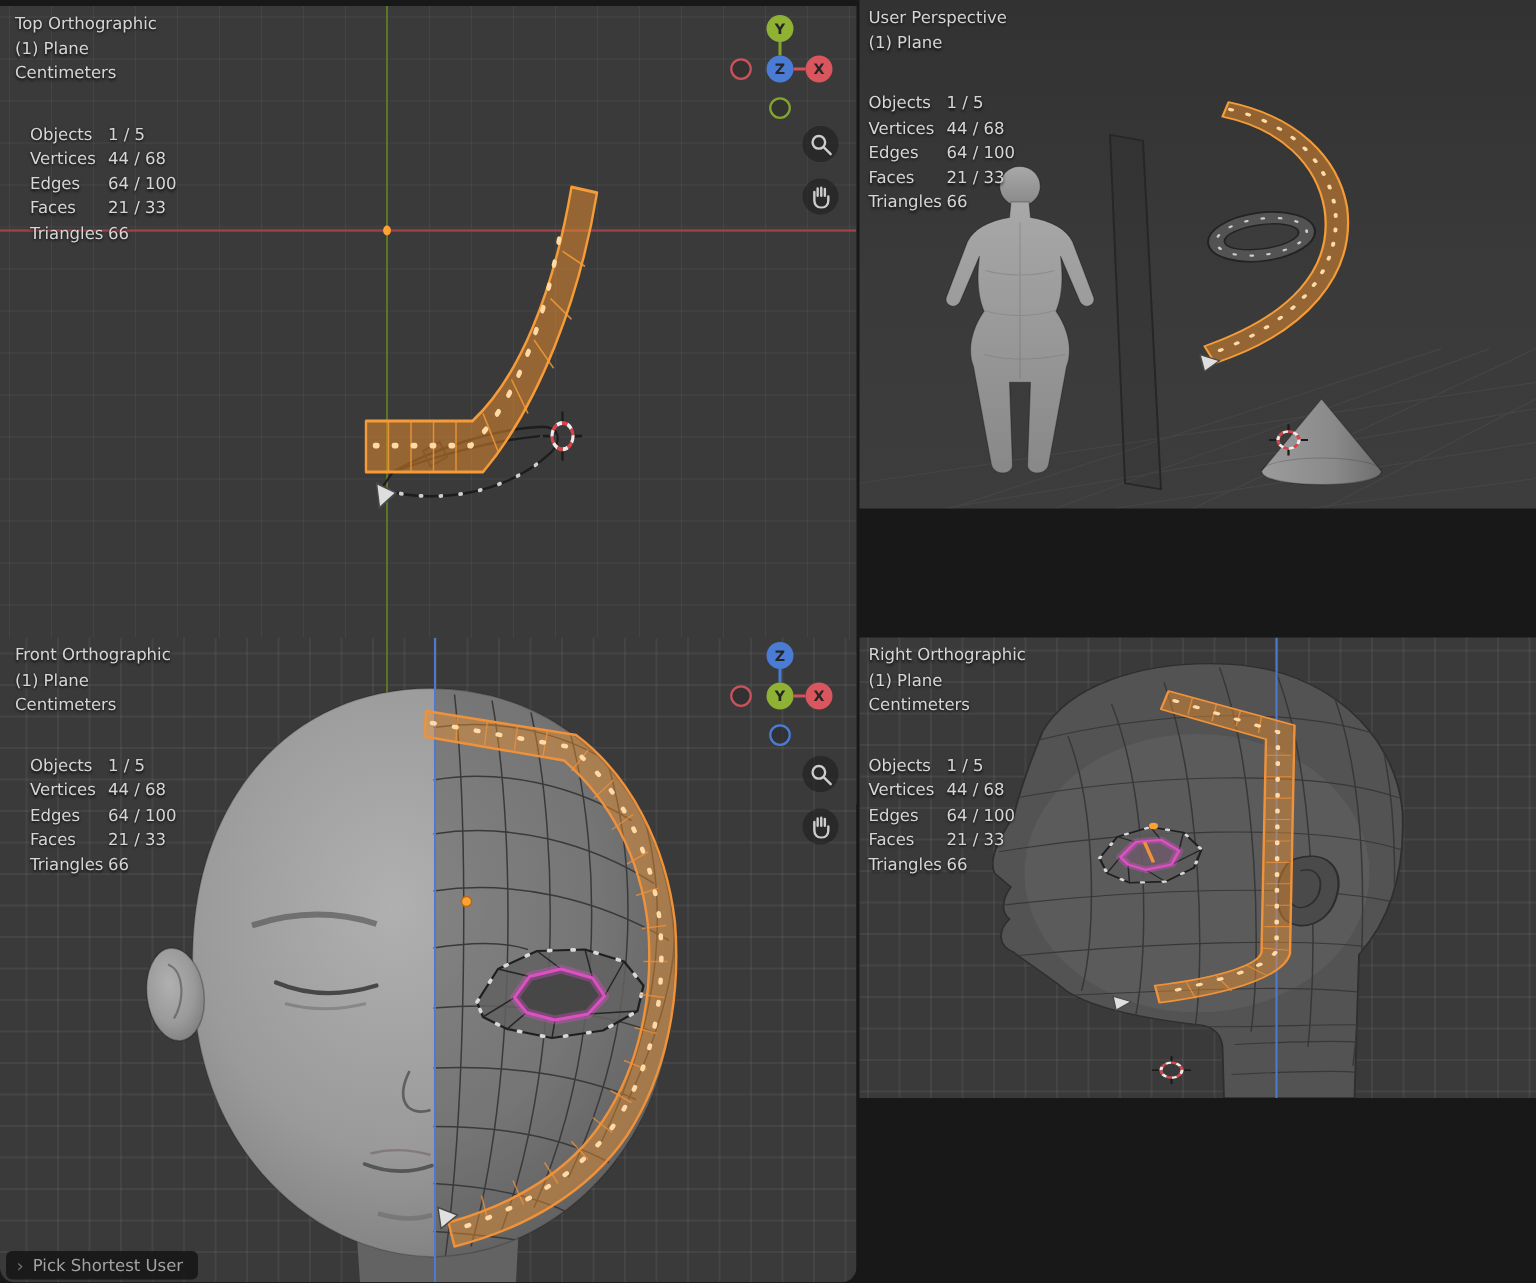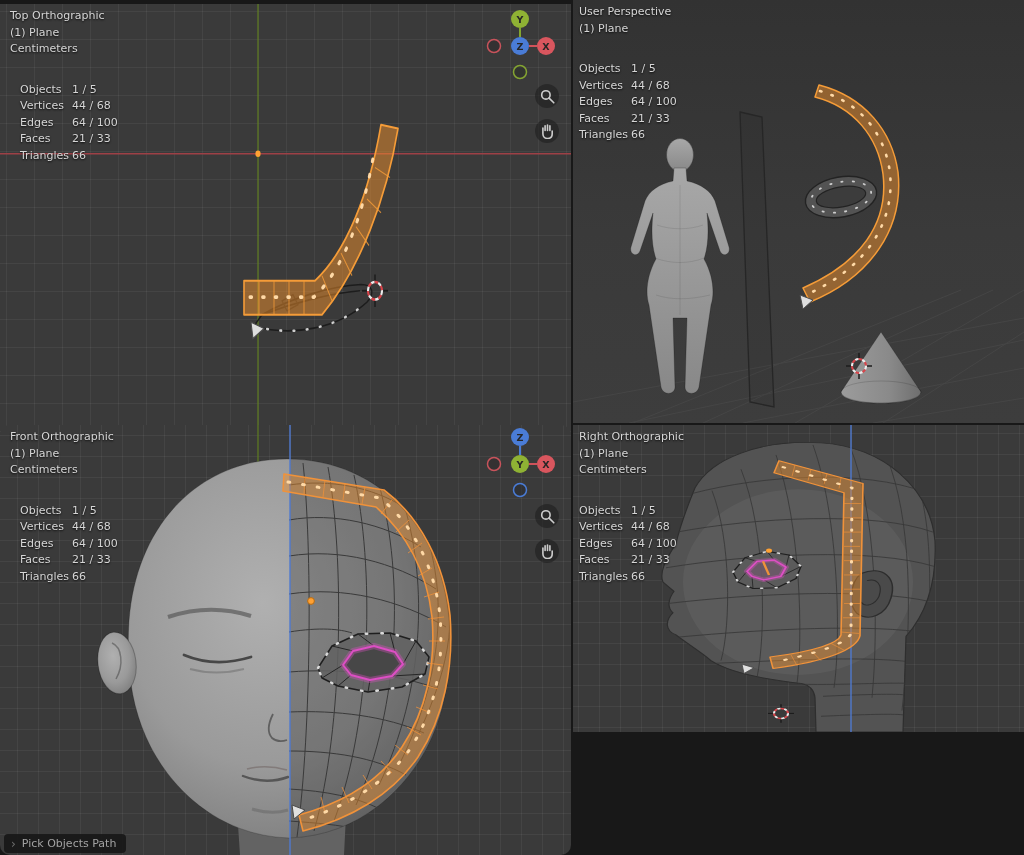--- a/index.html
+++ b/index.html
@@ -1,21 +1,21 @@
 <!DOCTYPE html>
 <html><head>
 <meta charset="utf-8">
 <style>
   * { margin:0; padding:0; box-sizing:border-box; }
   html,body { width:1024px; height:855px; background:#181818; overflow:hidden;
               font-family:"DejaVu Sans","Liberation Sans",sans-serif; }
   .stage { position:relative; width:1024px; height:855px; background:#181818; }
   .quad { position:absolute; overflow:hidden; background-color:#3a3a3a; }
   #q-tl { left:0;   top:4px;   width:571px; height:532px; }
-  #q-tr { left:573px;top:0;  width:451px; height:423px;
+  #q-tr { left:573px;top:0;  width:451px; height:339px;
           background:linear-gradient(#323232 0%, #3a3a3a 55%, #3d3d3d 100%); }
   #q-bl { left:0;   top:425px;width:571px; height:430px;border-radius:10px; }
   #q-br { left:573px;top:425px;width:451px; height:307px; }
   .gridlines { background-image:
       linear-gradient(rgba(255,255,255,0.05) 1px, transparent 1px),
       linear-gradient(90deg, rgba(255,255,255,0.05) 1px, transparent 1px); }
   #q-tl.gridlines { background-size:28px 28px; background-position:6px 7px; }
   #q-bl.gridlines { background-size:21px 21px; background-position:17px 10px; }
   #q-br.gridlines { background-size:21px 21px; background-position:5px 8px; }
   .scene { position:absolute; inset:0; width:100%; height:100%; z-index:1; }
@@ -419,16 +419,16 @@
           <div class="srow">
           <span class="slabel">Triangles</span>
           <span class="svalue">66</span>
         </div>
         </div>
     </div>
   </div>
 
   <div class="status-hint">
     <span class="chev">›</span>
-    <span>Pick Objects Path</span>
+    <span>Pick Shortest User</span>
   </div>
 
 </div>
 
 </body></html>

